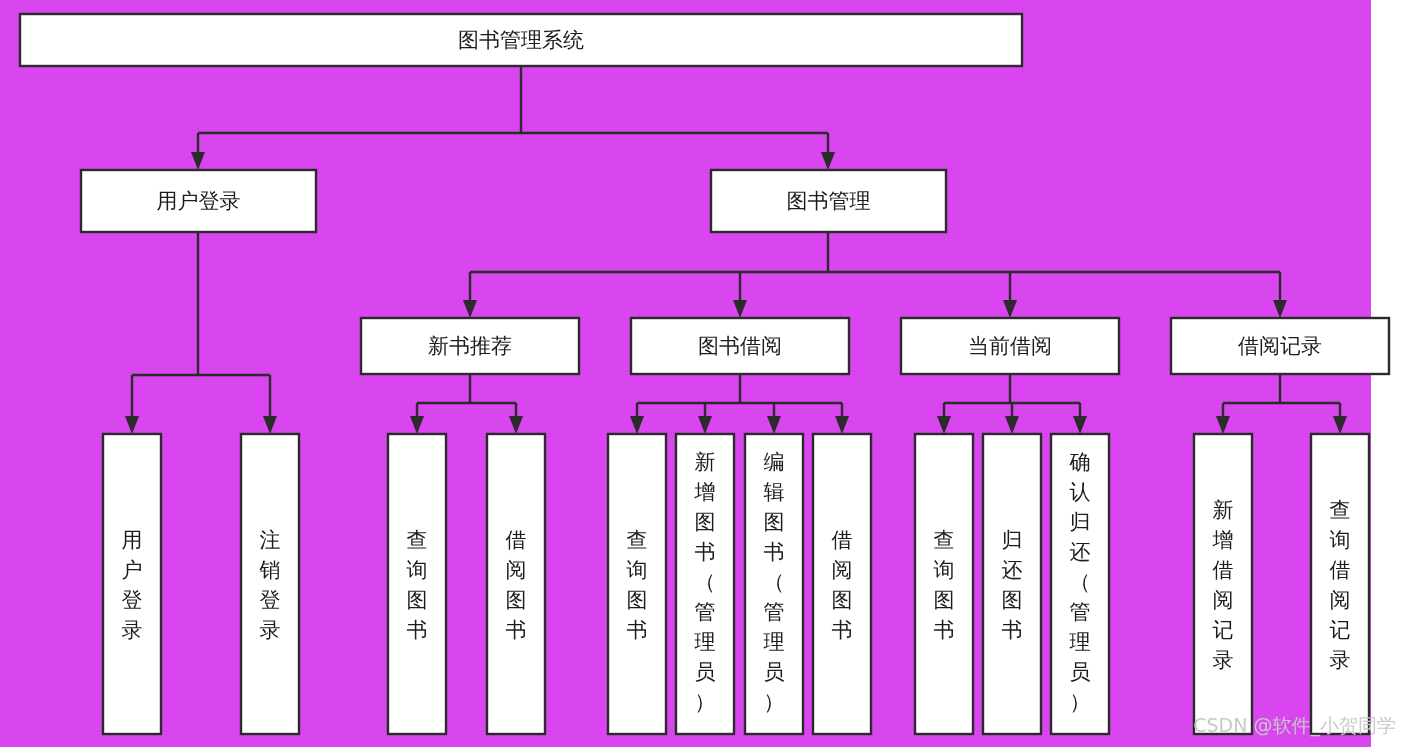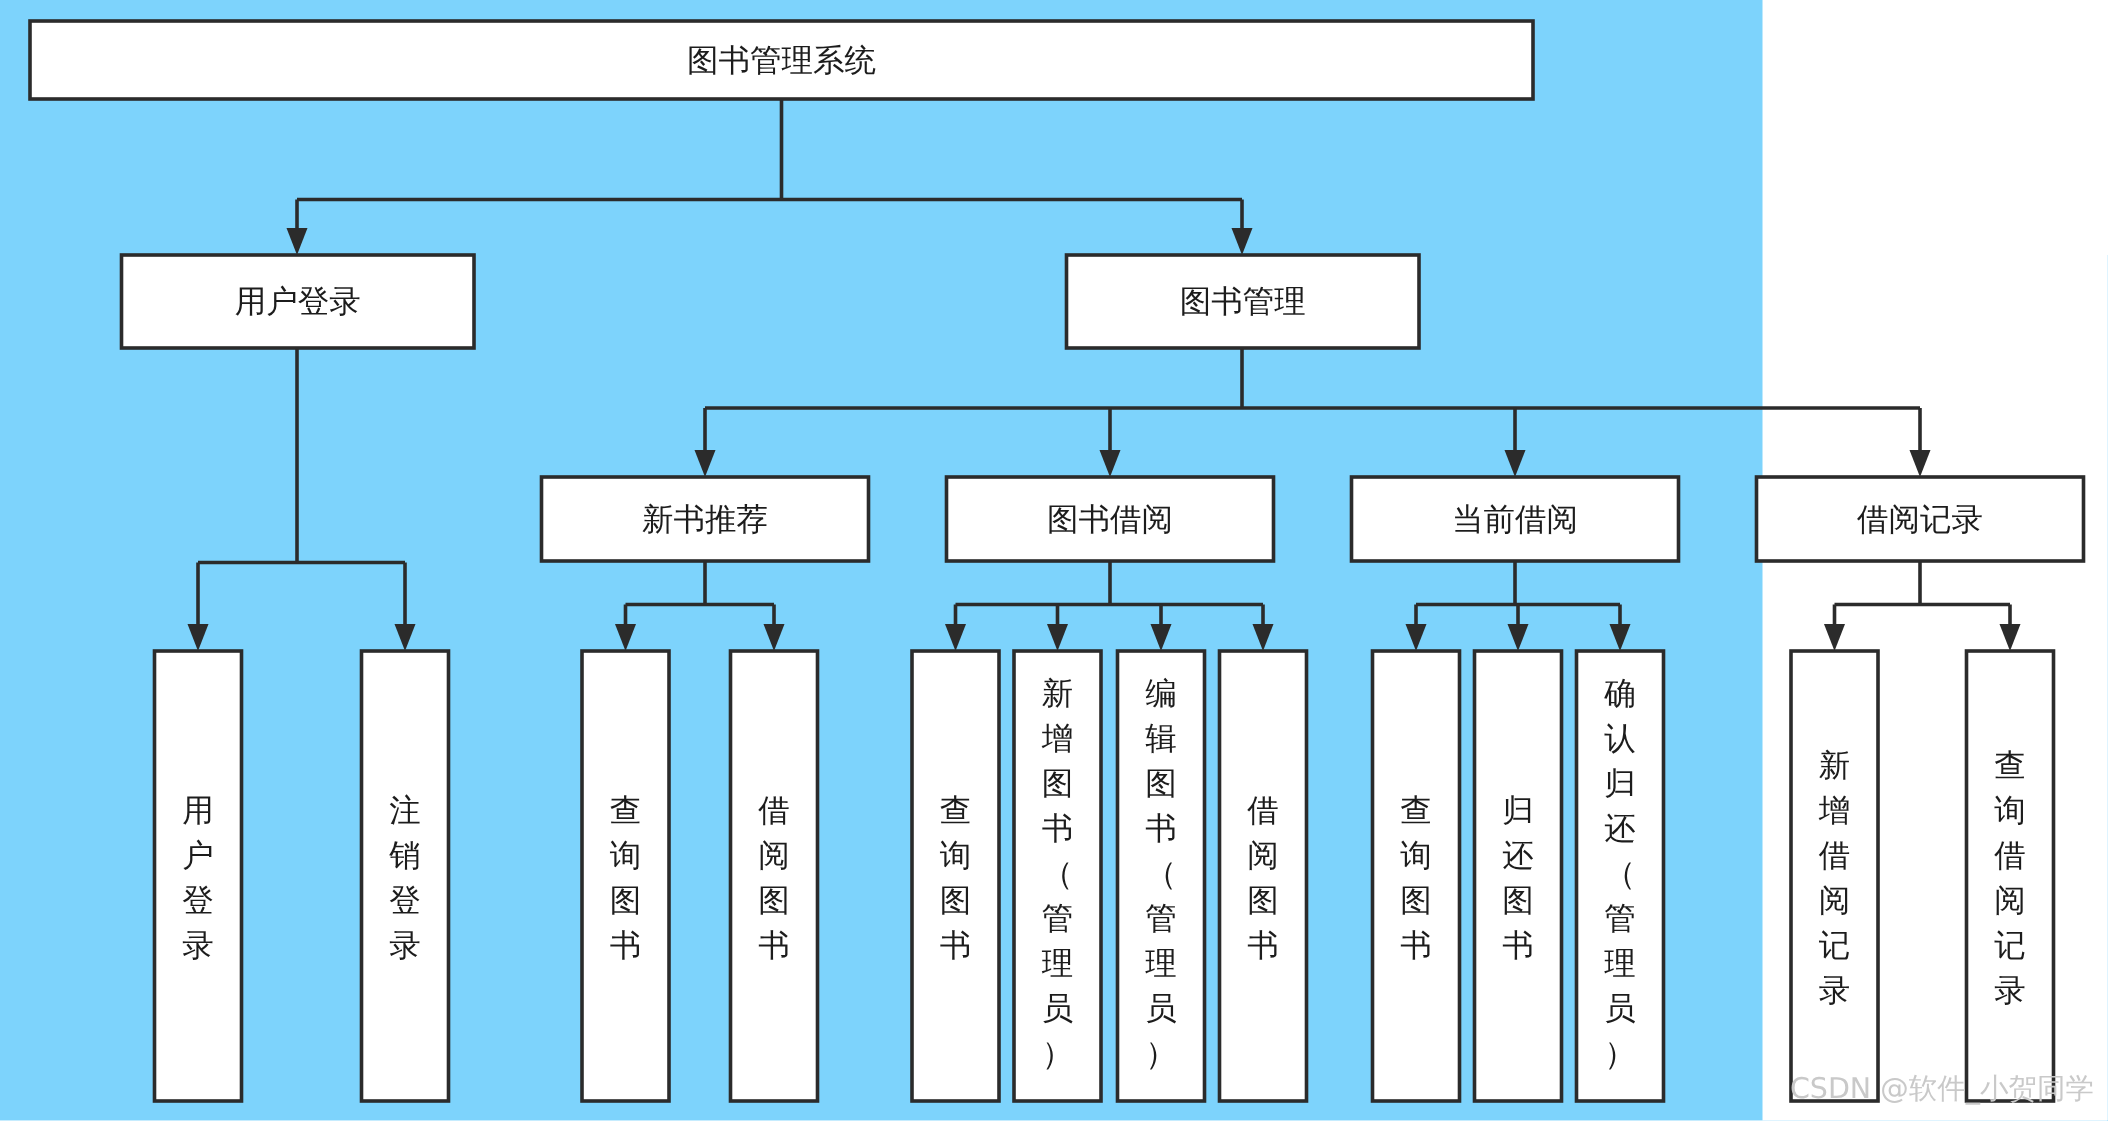--- a/index.html
+++ b/index.html
@@ -9,23 +9,23 @@
     background: #ffffff;
   }
   body {
     width: 1405px;
     height: 747px;
     font-family: "DejaVu Sans", "Liberation Sans", sans-serif;
     overflow: hidden;
   }
   #diagram-root {
     position: relative;
-    width: 1175px;
+    width: 1371px;
     height: 747px;
-    background: #7dd3fc;
+    background: #d946ef;
   }
   svg#diagram-svg {
     position: absolute;
     left: 0;
     top: 0;
     width: 1405px;
     height: 747px;
     display: block;
   }
   .node-box {

